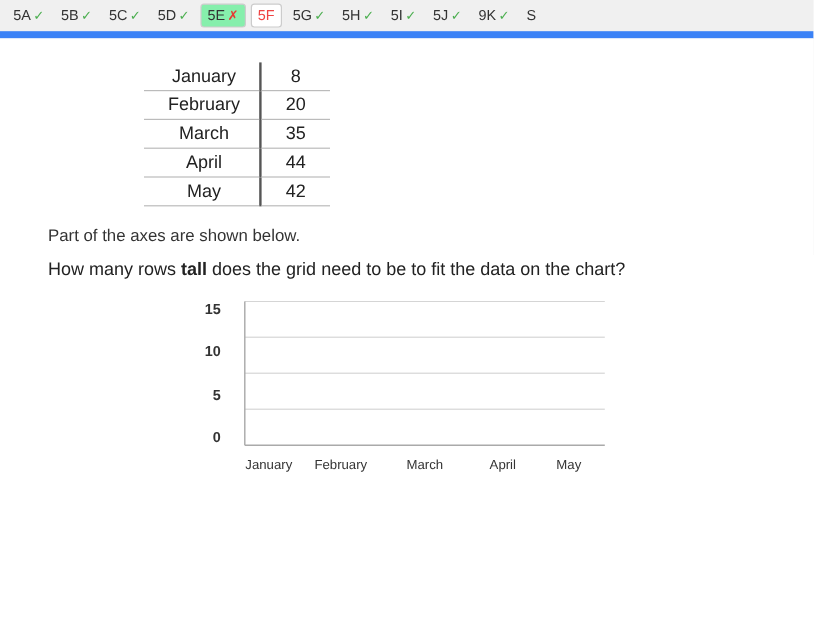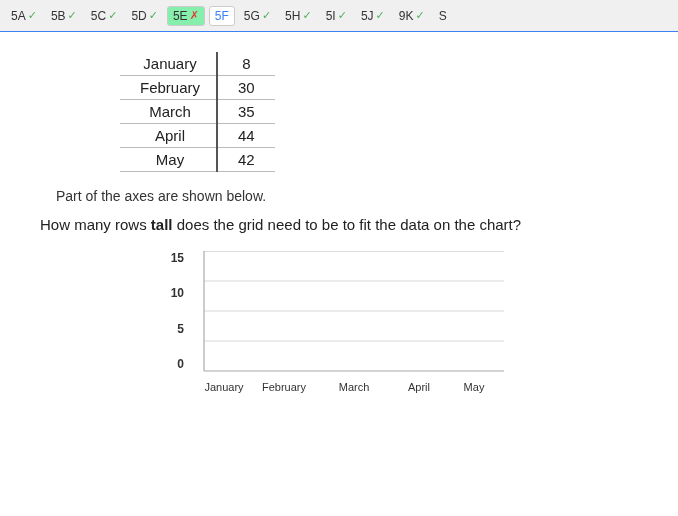--- a/index.html
+++ b/index.html
@@ -10,21 +10,21 @@
       font-family: Arial, sans-serif;
       overflow: hidden;
       position: relative;
     }
 
     
     .top-nav {
       display: flex;
       align-items: center;
       background: #f0f0f0;
-      border-bottom: 1px solid #3b82f6;
+      border-bottom: 6px solid #3b82f6;
       padding: 4px 6px;
       gap: 4px;
       height: 32px;
     }
     .nav-item {
       display: flex;
       align-items: center;
       gap: 2px;
       font-size: 12px;
       color: #333;
@@ -32,21 +32,21 @@
       border-radius: 3px;
       cursor: pointer;
       white-space: nowrap;
     }
     .nav-item.completed {
       background: transparent;
     }
     .nav-item.active {
       background: white;
       border: 1px solid #ccc;
-      color: #3b82f6;
+      color: #ef4444;
     }
     .nav-item.error {
       background: #86efac;
       border: 1px solid #ccc;
       color: #333;
     }
     .check-icon {
       color: #4CAF50;
       font-size: 11px;
     }
@@ -82,21 +82,21 @@
       padding-right: 16px;
     }
     .data-table td:last-child {
       text-align: center;
     }
 
     .description-text {
       font-size: 14px;
       color: #333;
       margin-bottom: 12px;
-      margin-left: 16px;
+      margin-left: 0;
     }
 
     .question-text {
       font-size: 15px;
       color: #222;
       margin-bottom: 18px;
     }
     .question-text strong {
       font-weight: bold;
       text-align: right;
@@ -218,21 +218,21 @@
 <div class="main-content">
 
   <table class="data-table">
     <tbody>
         <tr>
       <td>January</td>
       <td>8</td>
     </tr>
     <tr>
       <td>February</td>
-      <td>30</td>
+      <td>20</td>
     </tr>
     <tr>
       <td>March</td>
       <td>35</td>
     </tr>
     <tr>
       <td>April</td>
       <td>44</td>
     </tr>
     <tr>

